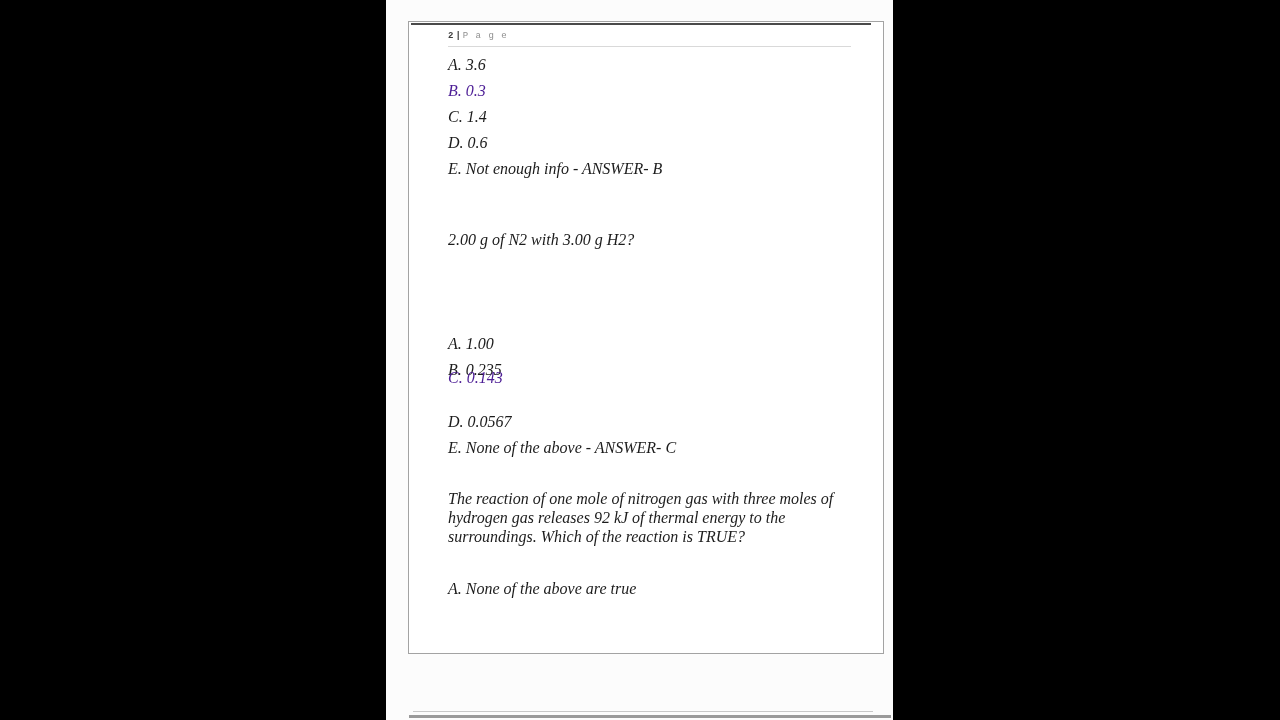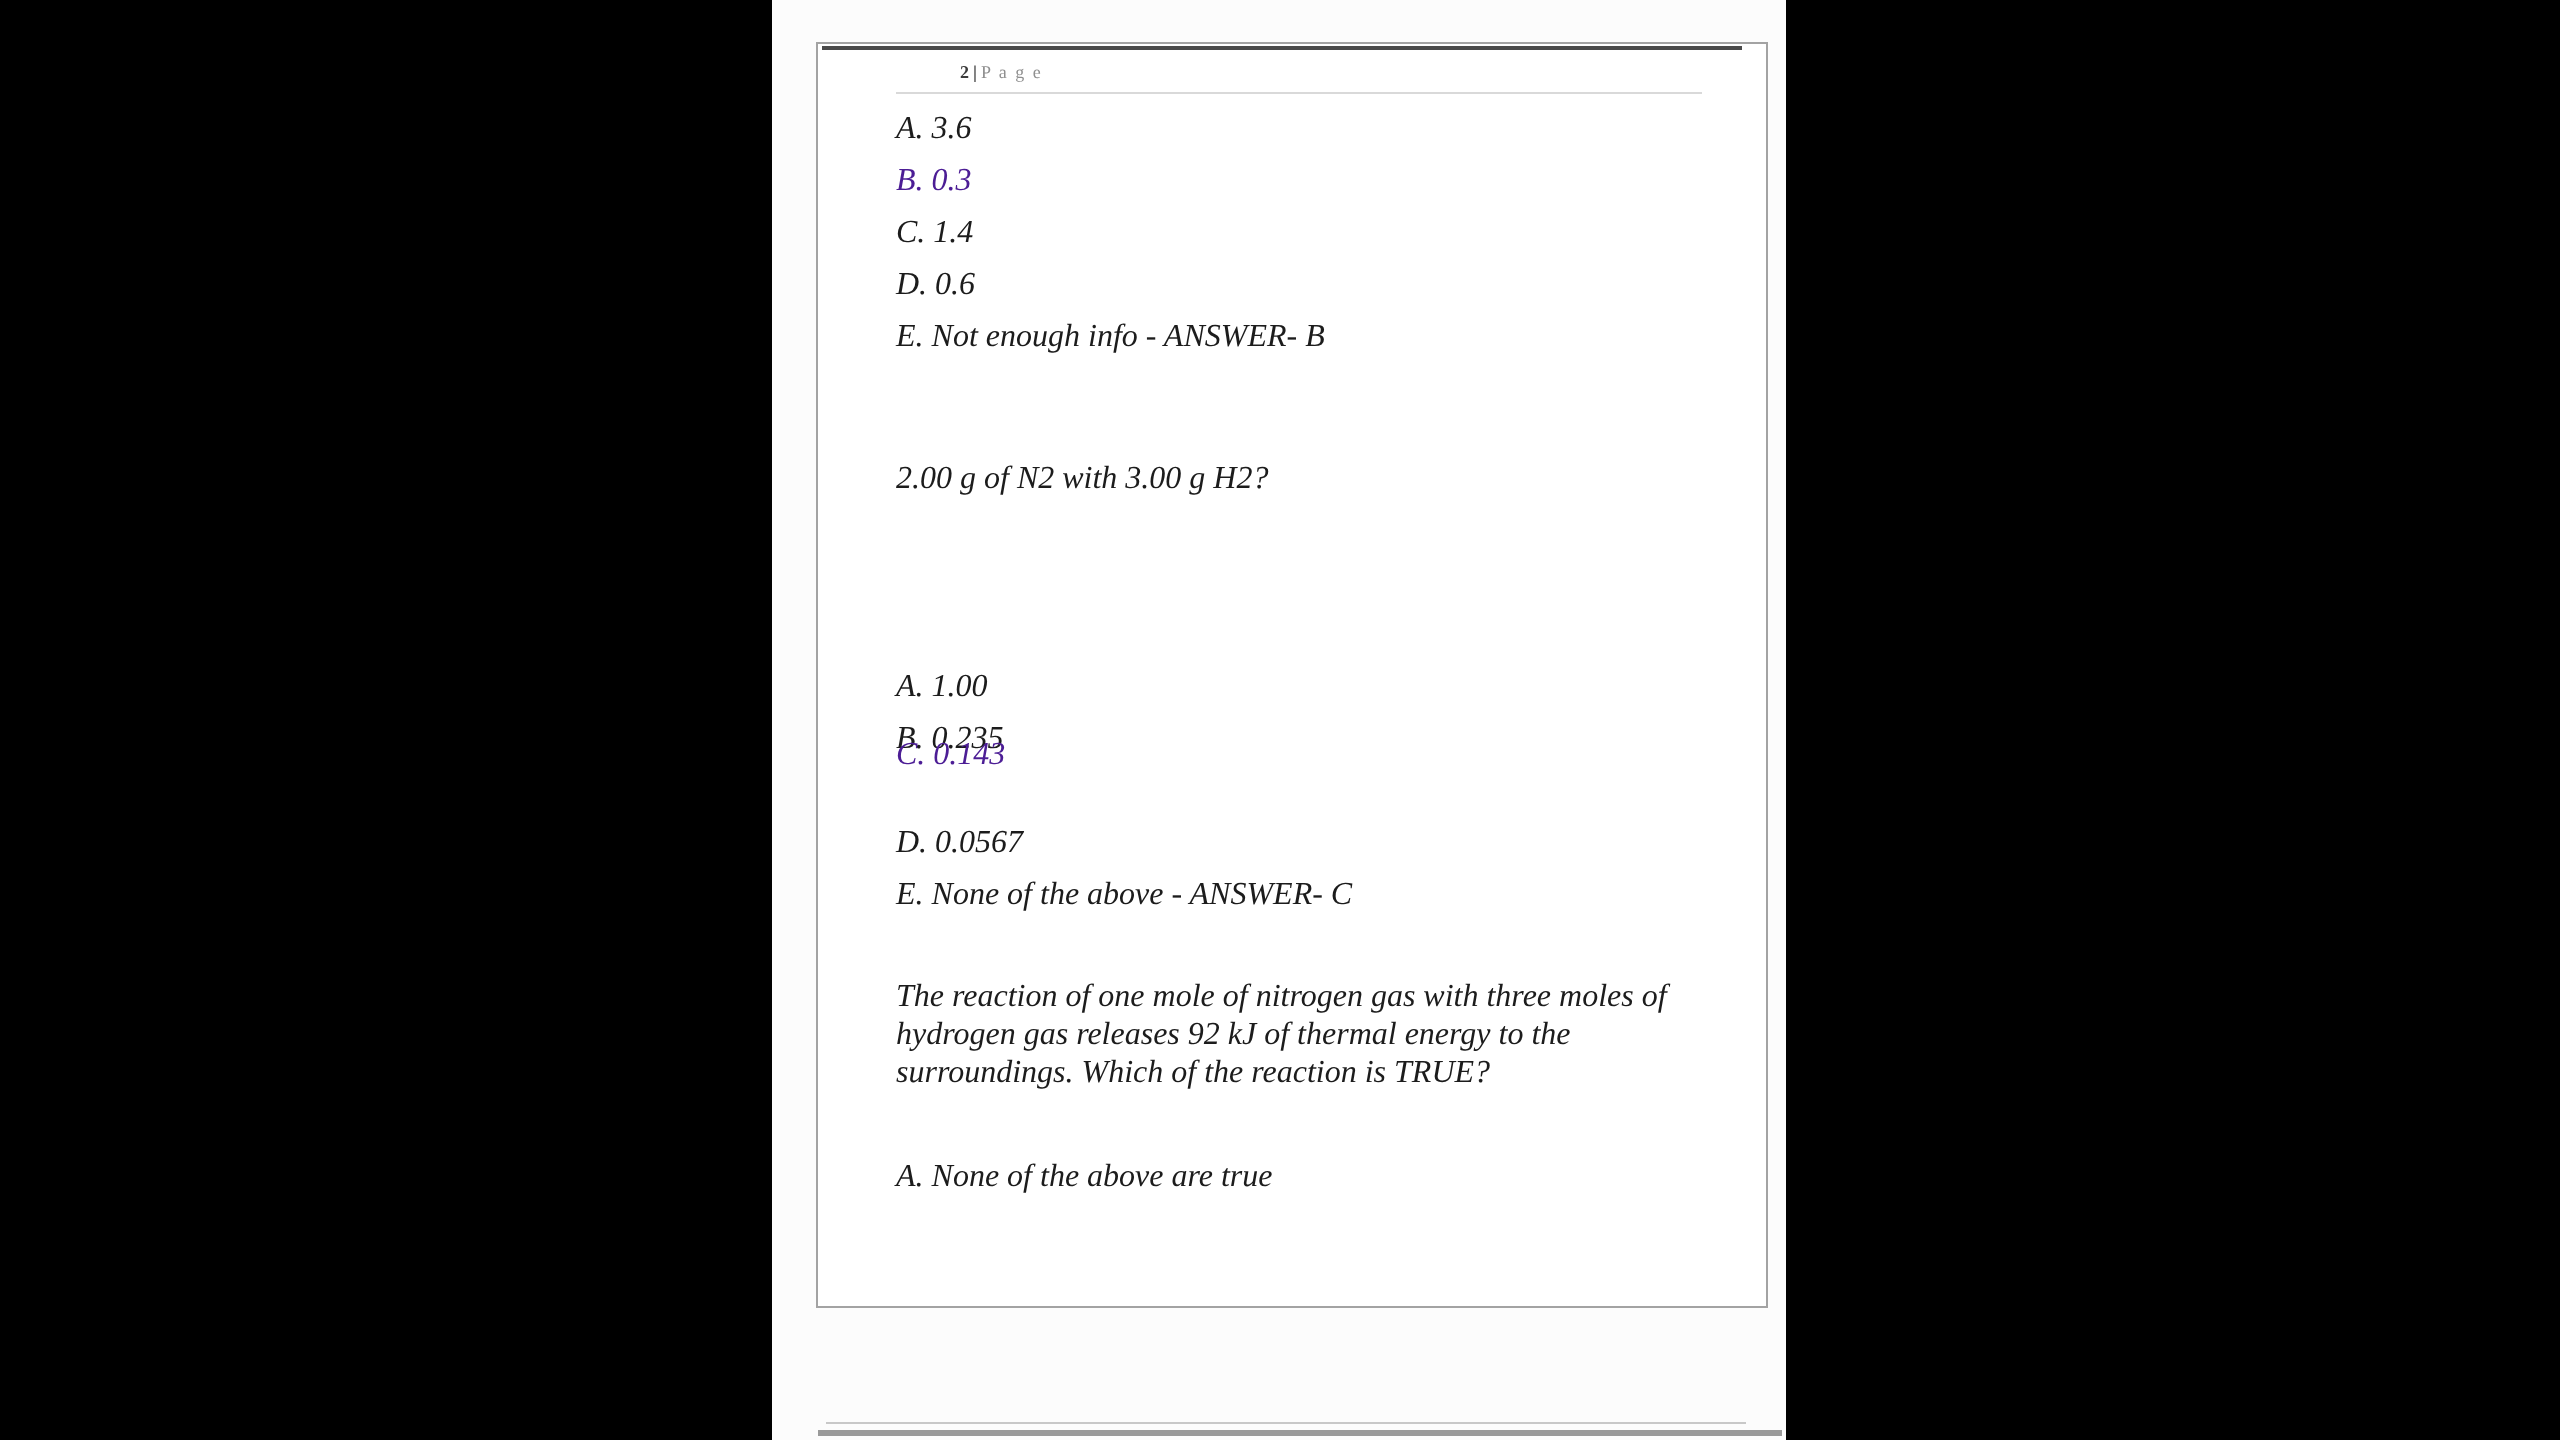--- a/index.html
+++ b/index.html
@@ -34,24 +34,23 @@
     left: 2px;
     top: 1px;
     width: 460px;
     height: 2px;
     background: #4a4a4a;
   }
   .doc-header {
     position: absolute;
     left: 39px;
     top: 9px;
-    font-family: Liberation Serif, serif;
+    font-family: Liberation Mono, monospace;
     font-size: 9px;
     white-space: nowrap;
-    margin-left: 32px;
   }
   .pg-num { font-weight: bold; color: #3c3c3c; }
   .pg-div { font-weight: bold; color: #3c3c3c; padding: 0 2px; }
   .pg-label { color: #8f8f8f; letter-spacing: 1px; }
   .header-rule {
     position: absolute;
     left: 39px;
     top: 24px;
     width: 403px;
     height: 1px;

